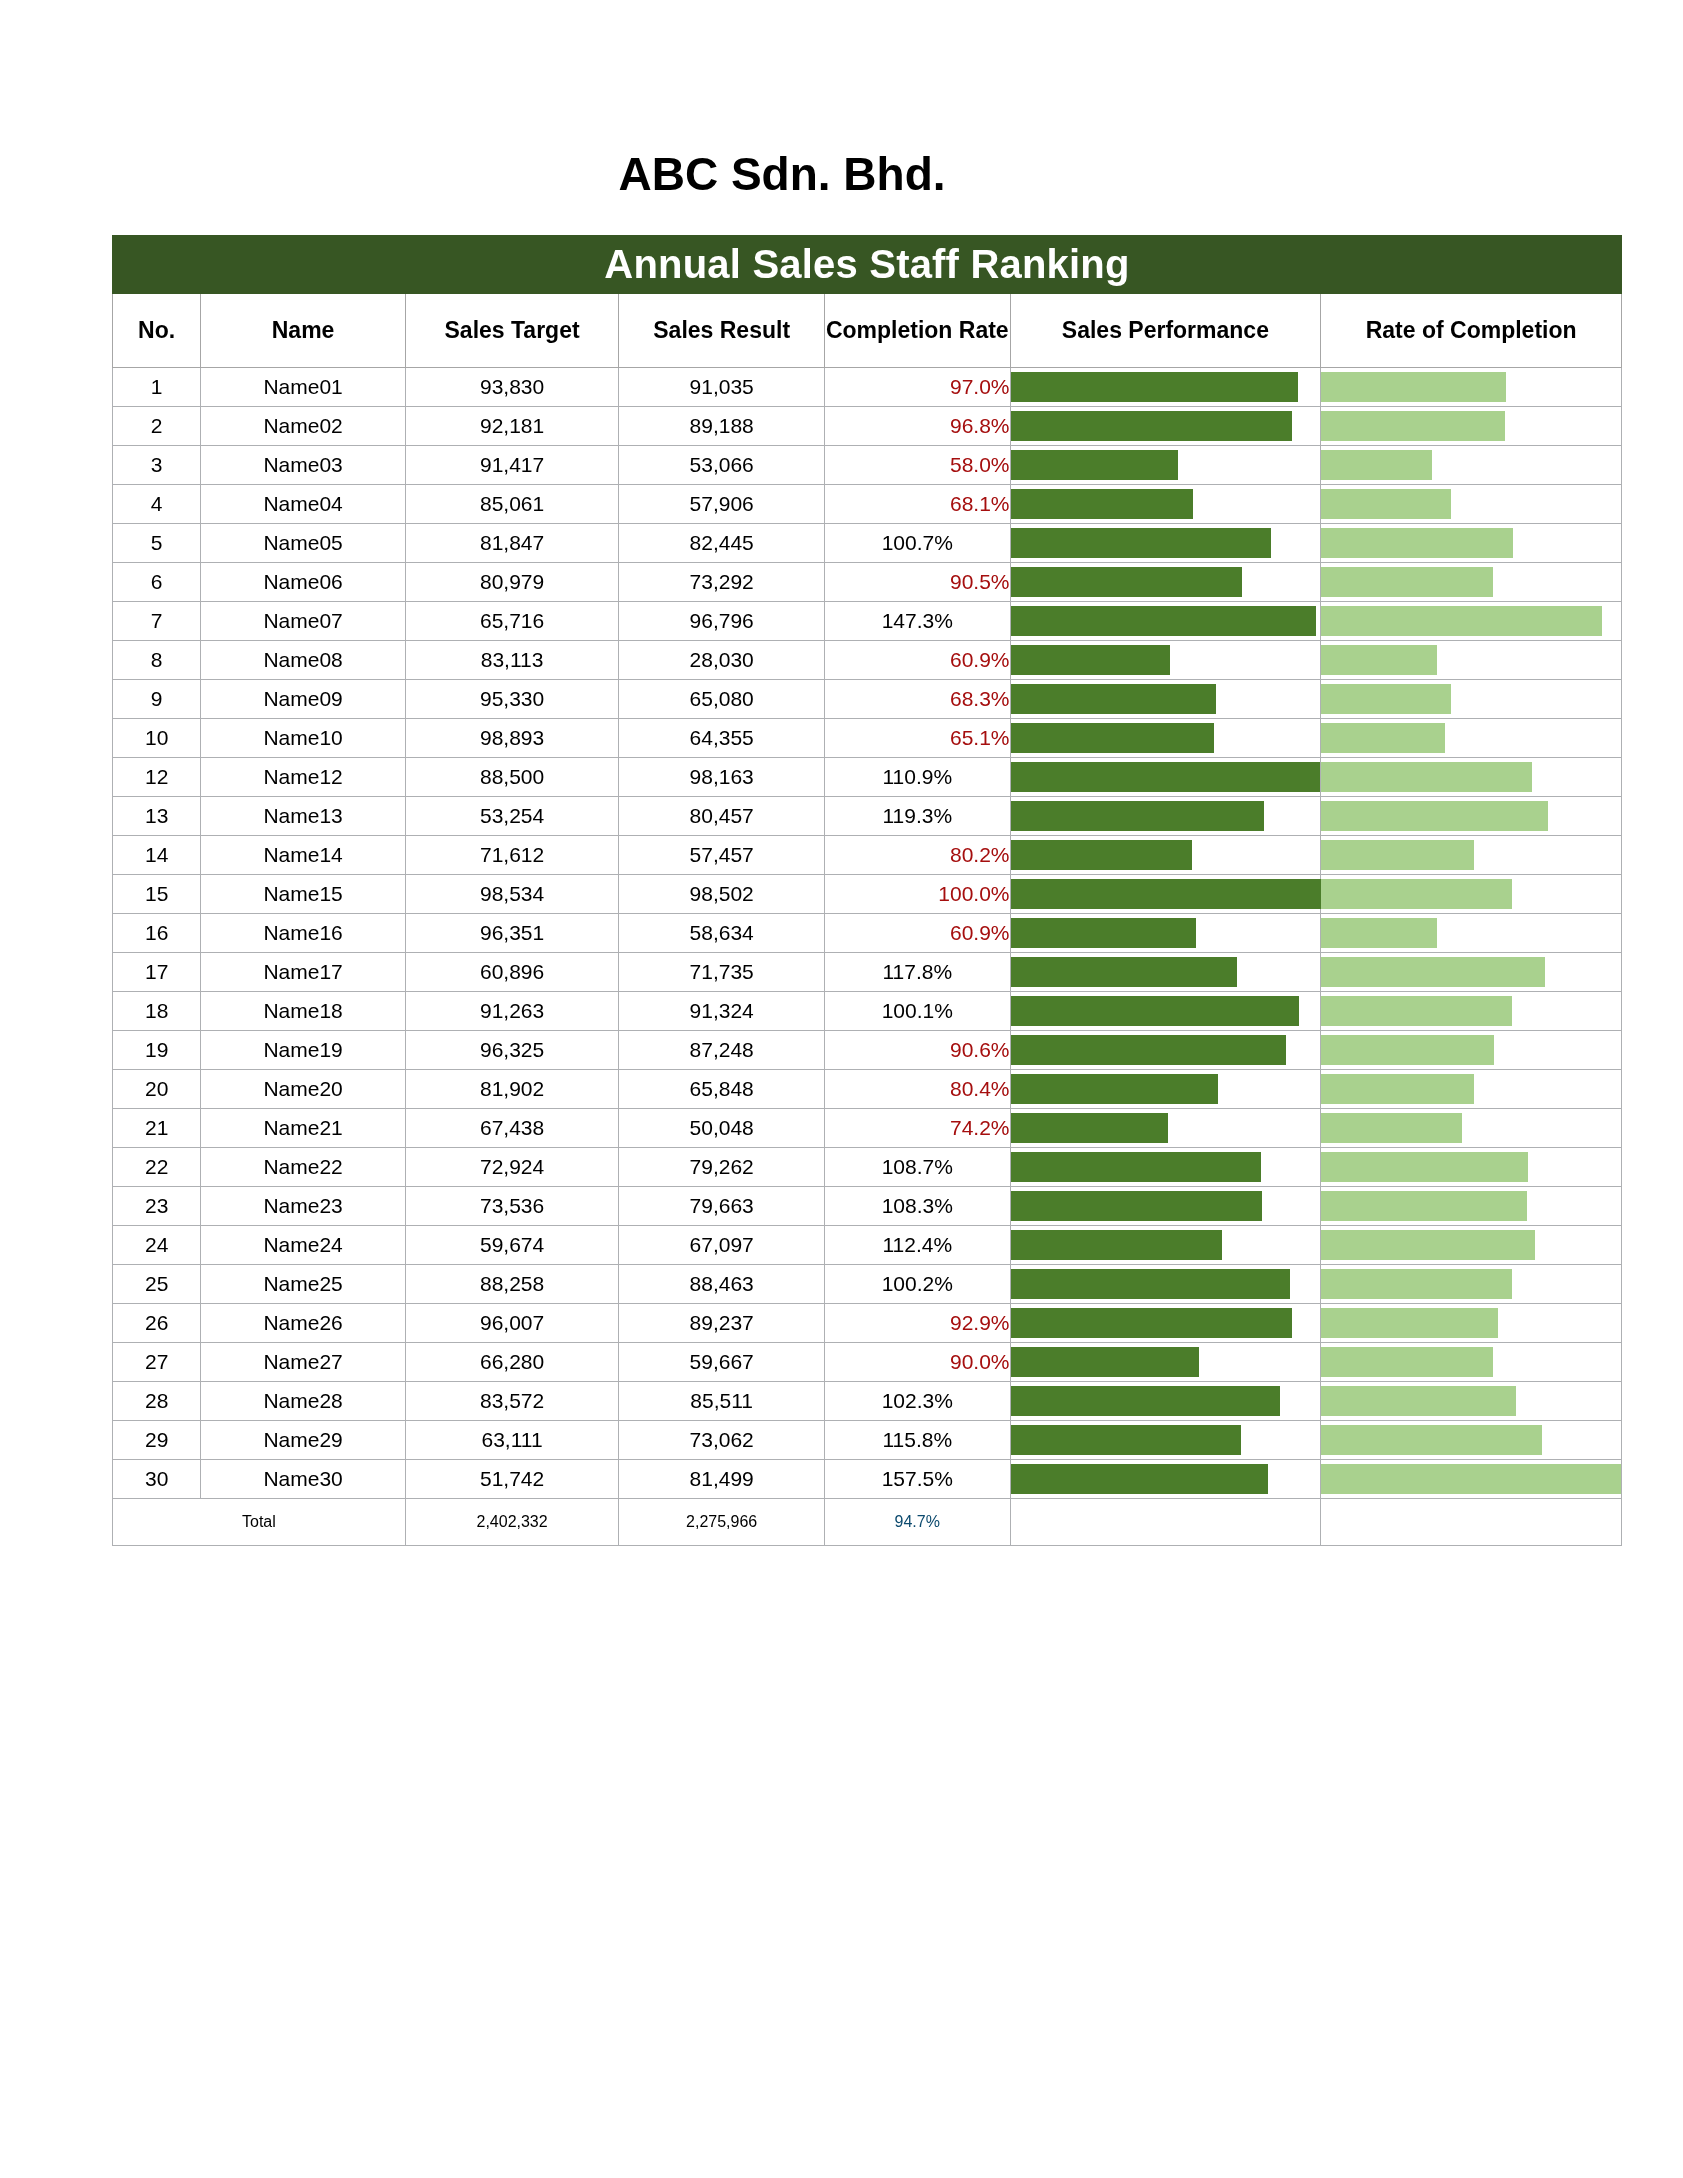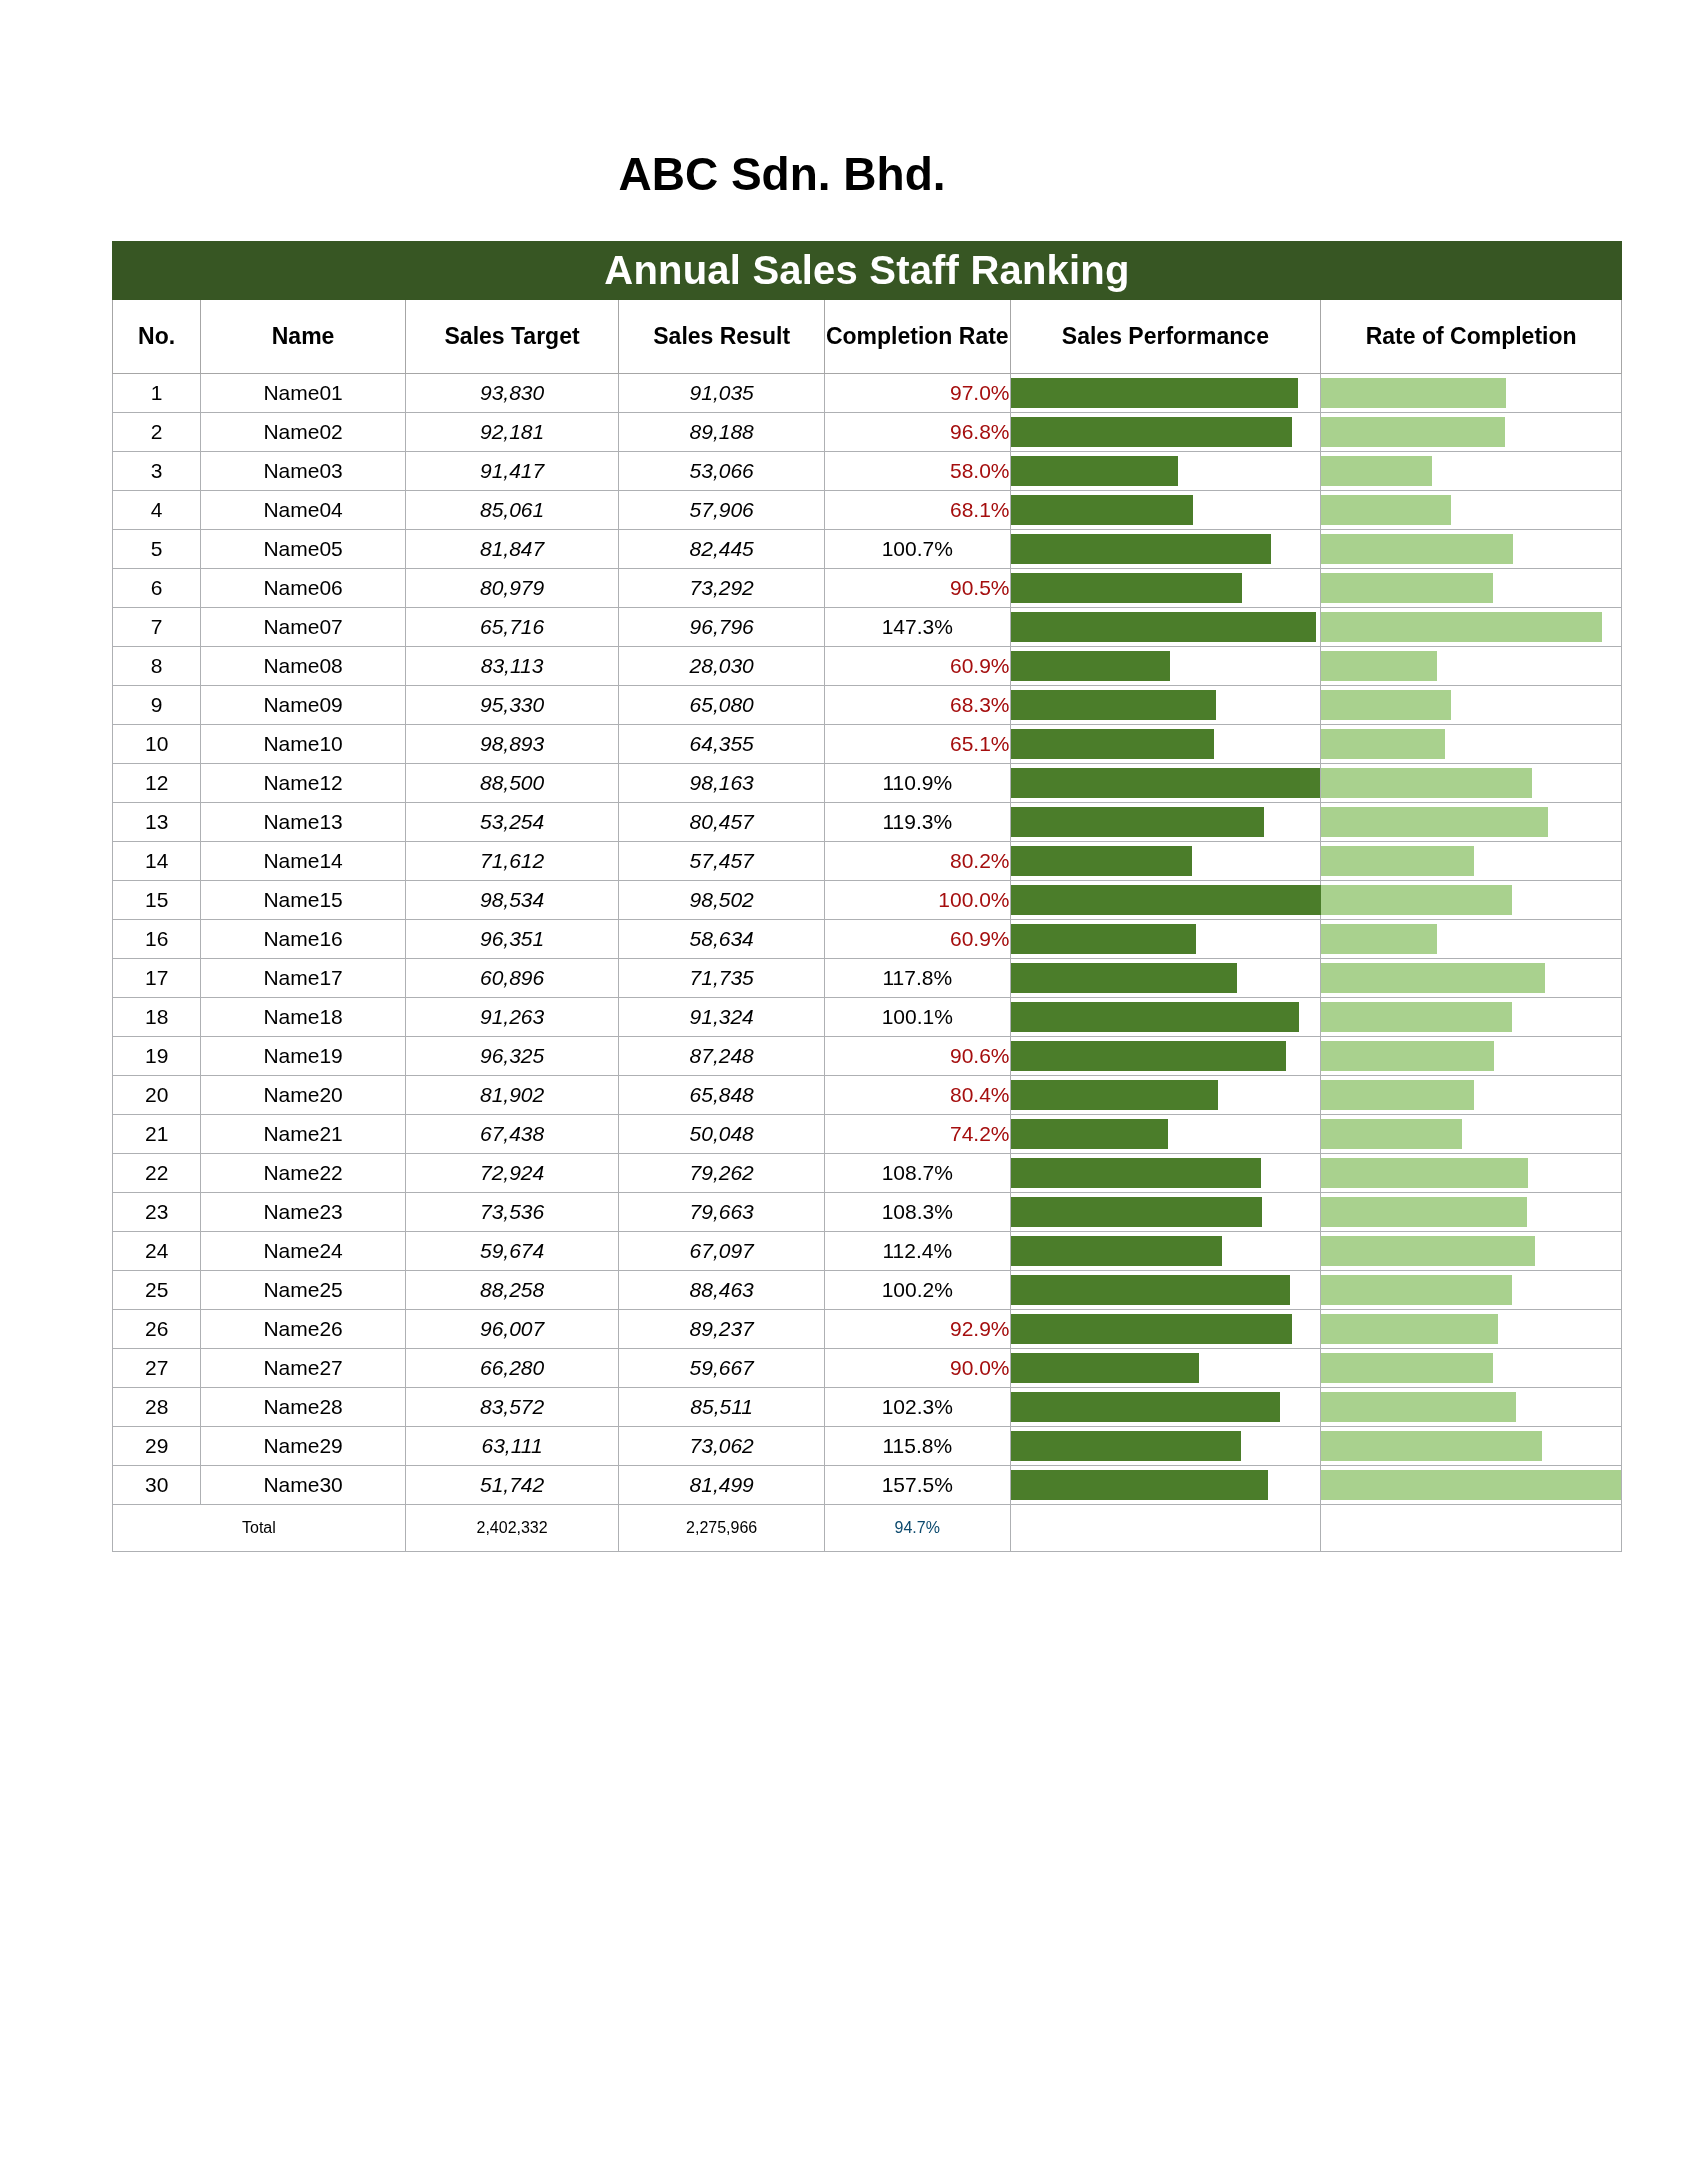--- a/index.html
+++ b/index.html
@@ -28,21 +28,21 @@
     font-size: 46px;
     font-weight: bold;
     color: #000000;
     margin: 0;
     padding: 147px 0 24px 0;
     width: 1564px;
     letter-spacing: 0px;
   }
 
   .table-wrap {
-    margin: 16px auto;
+    margin: 10px auto;
     width: 1559px;
     padding-left: 50px;
     box-sizing: border-box;
   }
 
   table.sales {
     border-collapse: collapse;
     table-layout: fixed;
     width: 1510px;
     background: #ffffff;
@@ -82,21 +82,21 @@
   tbody td {
     height: 38px;
     font-size: 21px;
     text-align: center;
     background: #ffffff;
     border: 1px solid #a6a6a6;
   }
 
   td.num { text-align: center; }
   td.name { text-align: center; }
-  td.val { text-align: center; font-style: italic; }
+  td.val { text-align: center; }
   td.rate { text-align: center; }
   td.rate.below { color: #a50e0e; text-align: right; }
   td.rate.ok { color: #000000; }
 
   
   td.barcell {
     padding: 0;
     position: relative;
   }
   .bar {

